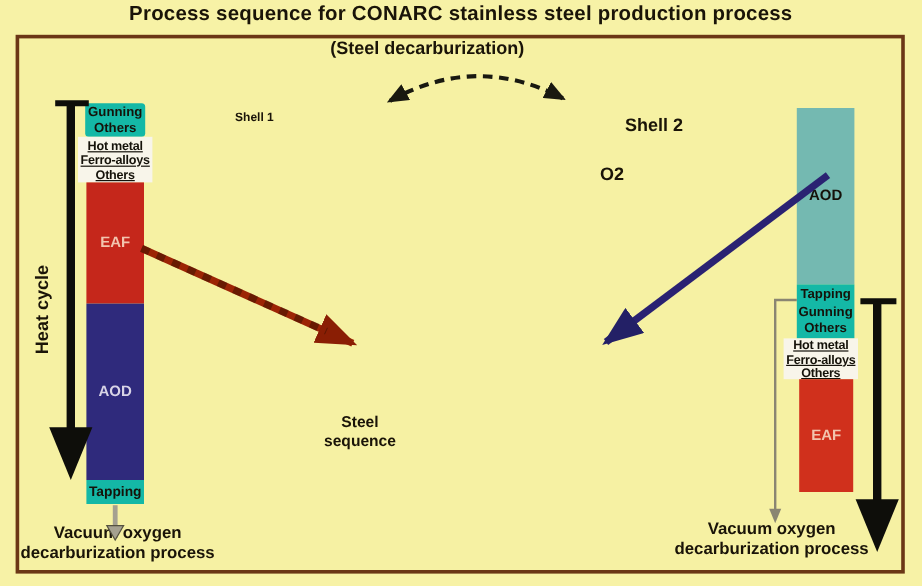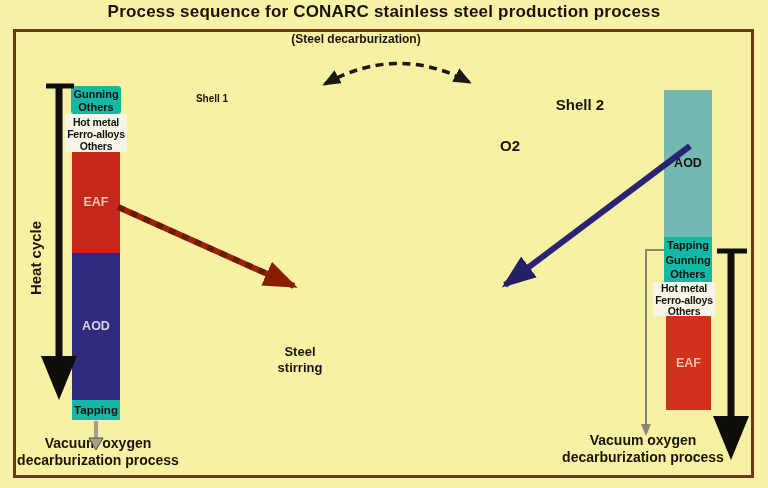--- a/index.html
+++ b/index.html
@@ -4,30 +4,30 @@
 <style>
   html,body{margin:0;padding:0;background:#f7f2a6;}
   .stage{position:relative;width:768px;height:488px;overflow:hidden;
          font-family:"Liberation Sans",sans-serif;background:#f7f2a6;}
   .abs{position:absolute;}
   .txt{font-weight:bold;color:#1a1408;}
   .center{text-align:center;}
   #frame{left:13px;top:29px;width:741px;height:449px;border:3px solid #6b3716;
          box-sizing:border-box;background:#f6f1a3;}
   #title{left:0;top:2px;width:768px;font-size:17px;letter-spacing:.2px;}
-  #subtitle{left:0;top:32px;width:712px;font-size:12px;text-align:center;}
+  #subtitle{left:0;top:32px;width:712px;font-size:15px;text-align:center;}
   #shell1{left:177px;top:93px;width:70px;font-size:10px;}
-  #shell2{left:545px;top:96px;width:70px;font-size:15px;}
+  #shell2{left:510px;top:96px;width:70px;font-size:15px;}
   #o2{left:500px;top:137px;width:40px;font-size:15px;}
   #bottom-stirring{left:258px;top:344px;width:84px;font-size:13px;line-height:16px;}
   #heat-cycle{left:-33px;top:248px;width:140px;height:20px;font-size:15px;
               transform:rotate(-90deg);text-align:center;}
   
   .graybox{background:#14b8a6;color:#15120a;font-weight:bold;}
-  .whitebox{background:#f8f5ea;color:#15120a;font-weight:bold;}
+  .whitebox{background:#f8f5ea;color:#15120a;font-weight:bold;text-decoration:underline;}
   #l-top{left:71px;top:86px;width:50px;height:28px;font-size:11px;line-height:13px;padding-top:2px;box-sizing:border-box;border-radius:3px;}
   #l-inputs{left:65px;top:114px;width:62px;height:38px;font-size:10.5px;line-height:12px;padding-top:2px;box-sizing:border-box;letter-spacing:-0.2px;}
   #l-eaf{left:72px;top:152px;width:48px;height:101px;background:#c5271b;color:#f2c4ae;font-size:12.5px;line-height:101px;}
   #l-aod{left:72px;top:253px;width:48px;height:147px;background:#2f2a7c;color:#d8d4e6;font-size:12.5px;line-height:147px;}
   #l-tap{left:72px;top:400px;width:48px;height:20px;font-size:11.5px;line-height:20px;}
   #l-footer{left:5px;top:435px;width:186px;font-size:14px;line-height:17px;}
   
   #r-aod{left:664px;top:90px;width:48px;height:147px;background:#74b9b1;color:#15120a;font-size:12.5px;line-height:147px;font-weight:bold;text-align:center;}
   #r-mid{left:664px;top:237px;width:48px;height:45px;font-size:11px;line-height:14.5px;padding-top:1px;box-sizing:border-box;}
   #r-inputs{left:653px;top:282px;width:62px;height:34px;font-size:10.5px;line-height:11.5px;padding-top:1px;box-sizing:border-box;letter-spacing:-0.2px;}
@@ -189,21 +189,21 @@
 
     <div id="title" class="abs txt center">Process sequence for CONARC stainless steel production process</div>
     <div id="subtitle" class="abs txt center">(Steel decarburization)</div>
     <div id="shell1" class="abs txt center">Shell 1</div>
     <div id="shell2" class="abs txt center">Shell 2</div>
     <div id="o2" class="abs txt">O2</div>
     <div id="heat-cycle" class="abs txt">Heat cycle</div>
 
     <div id="bottom-stirring" class="abs txt center">
       <span>Steel</span><br>
-      <span>stirring</span>
+      <span>sequence</span>
     </div>
 
     <div id="l-top" class="abs graybox center">
       <span>Gunning</span><br>
       <span>Others</span>
     </div>
     <div id="l-inputs" class="abs whitebox center">
       <span>Hot metal</span><br>
       <span>Ferro-alloys</span><br>
       <span>Others</span>

